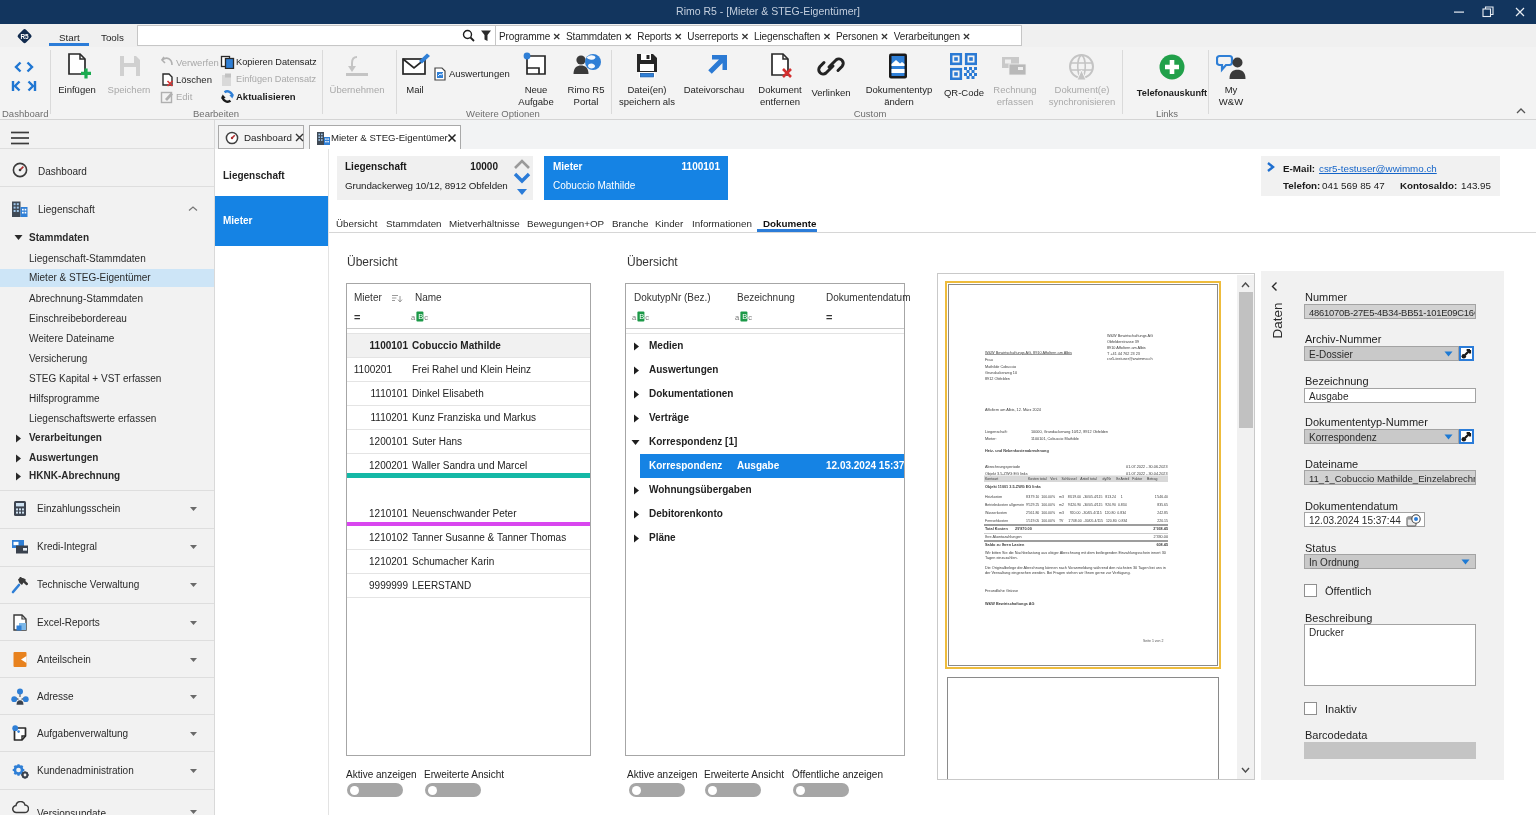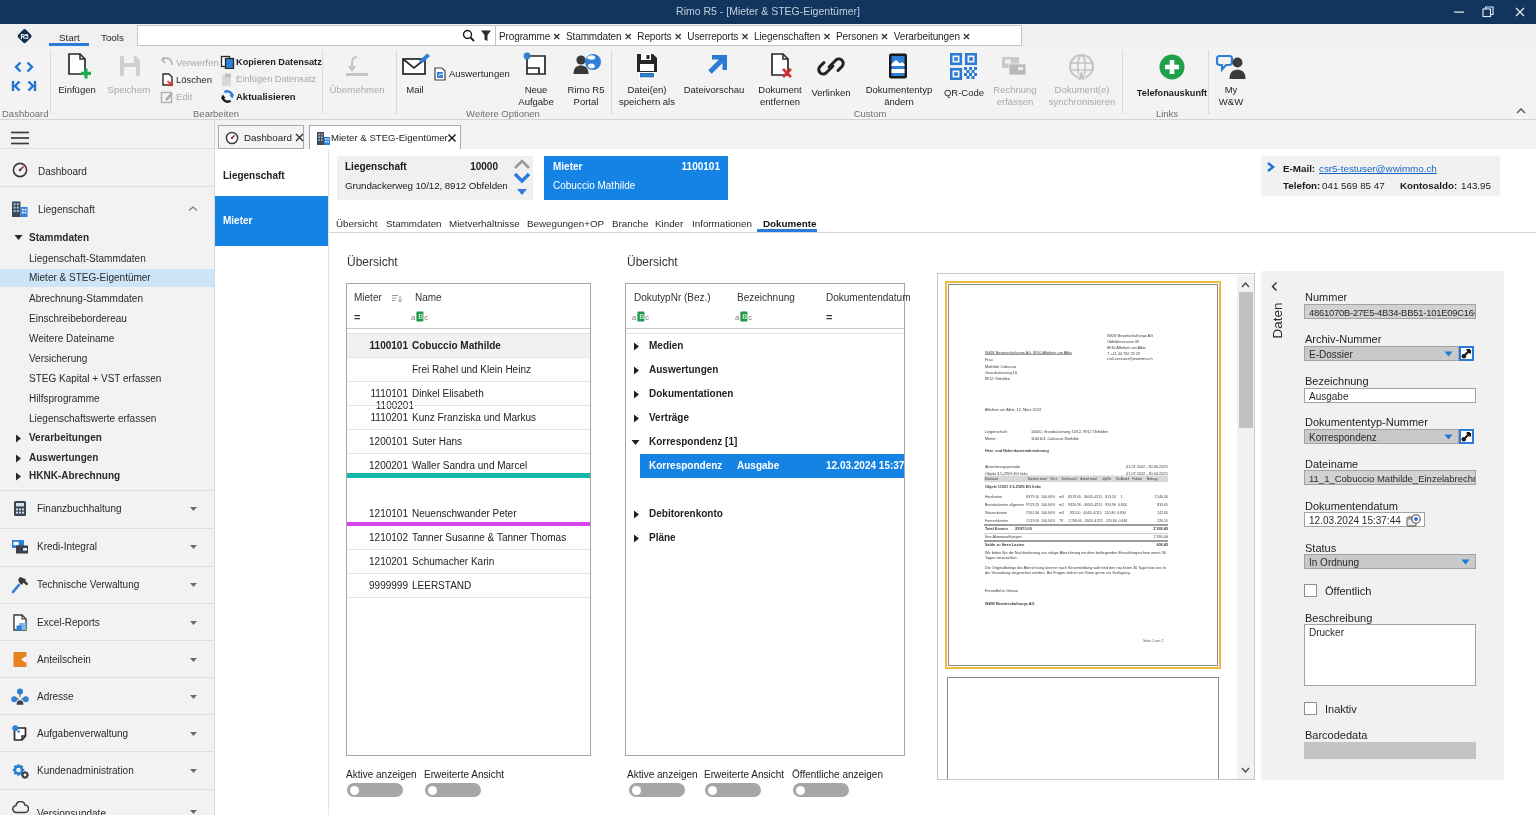--- a/index.html
+++ b/index.html
@@ -133,21 +133,21 @@
   <svg class="abs" style="left:160px;top:43px" width="14" height="14" viewBox="0 0 14 14">
     <rect x="1.5" y="2.5" width="10" height="10" fill="none" stroke="#b0b0b0" stroke-width="1.4"></rect>
     <path d="M5 9 L11 2.5 L13 4.5 L7 11 Z" fill="#b0b0b0"></path>
   </svg>
   <div class="sbtxt gray" style="left:176px;top:44px;">Edit</div>
 
   <svg class="abs" style="left:220px;top:8px" width="15" height="14" viewBox="0 0 15 14">
     <rect x="1.5" y="1.5" width="8" height="10" fill="#fff" stroke="#2a2a2a" stroke-width="1.3"></rect>
     <rect x="5.5" y="3.5" width="8" height="10" fill="#2f7fd6" stroke="#2a2a2a" stroke-width="1.3"></rect>
   </svg>
-  <div class="sbtxt" style="left:236px;top:10px;font-weight:bold;font-size:9.2px;">Kopieren Datensatz</div>
+  <div class="sbtxt" style="left:236px;top:10px;font-weight:normal;font-size:9.2px;">Kopieren Datensatz</div>
   <svg class="abs" style="left:220px;top:26px" width="15" height="14" viewBox="0 0 15 14">
     <rect x="2" y="2" width="9" height="11" fill="#d9d9d9"></rect>
     <rect x="5" y="0.5" width="6" height="4" fill="#c2c2c2"></rect>
   </svg>
   <div class="sbtxt gray" style="left:236px;top:27px;font-size:9.2px;">Einfügen Datensatz</div>
   <svg class="abs" style="left:220px;top:42px" width="15" height="15" viewBox="0 0 15 15">
     <path d="M4.5 3.2 A5 5 0 0 1 12.3 7.5" fill="none" stroke="#2f7fd6" stroke-width="2.4"></path>
     <path d="M13.8 5.2 L12.4 9.4 L9.4 6.2 Z" fill="#2f7fd6"></path>
     <path d="M10.5 11.8 A5 5 0 0 1 2.7 7.5" fill="none" stroke="#1a1a1a" stroke-width="2.4"></path>
     <path d="M1.2 9.8 L2.6 5.6 L5.6 8.8 Z" fill="#1a1a1a"></path>
@@ -400,21 +400,21 @@
     <rect x="4" y="3" width="8" height="3.4" fill="#cfe3f3"></rect>
     <g fill="#cfe3f3">
         <rect x="4" y="8.4" width="2" height="2"></rect>
         <rect x="7" y="8.4" width="2" height="2"></rect>
         <rect x="10" y="8.4" width="2" height="2"></rect>
         <rect x="4" y="11.6" width="2" height="2"></rect>
         <rect x="7" y="11.6" width="2" height="2"></rect>
         <rect x="10" y="11.6" width="2" height="2"></rect>
       </g>
   </svg>
-  <div class="sitem" style="left:37px;top:383px;">Finanzbuchhaltung</div>
+  <div class="sitem" style="left:37px;top:383px;">Einzahlungsschein</div>
   <svg class="scaret" style="left:189px;top:386px" width="9" height="6" viewBox="0 0 9 6">
       <path d="M1 1 L4.5 5 L8 1" fill="#6a6a6a"></path>
     </svg>
   <div class="sline" style="top:408px"></div>
 
   <svg class="abs" style="left:11px;top:419px" width="18" height="15" viewBox="0 0 18 15">
     <rect x="1" y="1" width="12" height="8" fill="#2f7fd6"></rect>
     <rect x="2.5" y="2.8" width="5" height="3.4" fill="#fff"></rect>
     <rect x="5" y="6.5" width="12" height="8" fill="#39414d"></rect>
     <rect x="12" y="9" width="4" height="2.6" fill="#e7eef5"></rect>
@@ -579,21 +579,21 @@
     <text x="7.2" y="8.4" font-size="7.5" fill="#fff" font-family="Liberation Sans">B</text>
     <text x="13.2" y="8.6" font-size="7.5" fill="#777" font-family="Liberation Sans">c</text>
   </svg>
   <div class="abs" style="left:0;top:44px;width:243px;height:1px;background:#c9c9c9;"></div>
   <div class="abs" style="left:0;top:49px;width:243px;height:1px;background:#e3e3e3;"></div>
   <div class="row" style="top:50px;width:243px;height:24px;background:#f1f1f1;border-bottom:1px solid #e4e4e4;font-weight:bold;">
       <span style="position:absolute;right:182px;top:6px;">1100101</span>
       <span style="position:absolute;left:65px;top:6px;">Cobuccio Mathilde</span>
     </div>
   <div class="row" style="top:74px;width:243px;height:24px;border-bottom:1px solid #e4e4e4;">
-      <span style="position:absolute;right:176px;top:6px;margin-top:36px;">1100201</span>
+      <span style="position:absolute;right:198px;top:6px;">1100201</span>
       <span style="position:absolute;left:65px;top:6px;">Frei Rahel und Klein Heinz</span>
     </div>
   <div class="row" style="top:98px;width:243px;height:24px;border-bottom:1px solid #e4e4e4;">
       <span style="position:absolute;right:182px;top:6px;">1110101</span>
       <span style="position:absolute;left:65px;top:6px;">Dinkel Elisabeth</span>
     </div>
   <div class="row" style="top:122px;width:243px;height:24px;border-bottom:1px solid #e4e4e4;">
       <span style="position:absolute;right:182px;top:6px;">1110201</span>
       <span style="position:absolute;left:65px;top:6px;">Kunz Franziska und Markus</span>
     </div>
@@ -669,20 +669,26 @@
   <div class="row" style="top:146px;width:278px;height:24px;font-weight:bold;">
       <svg style="position:absolute;left:5px;top:9px" width="9" height="7" viewBox="0 0 9 7">
         <path d="M0.5 1 L8.5 1 L4.5 6 Z" fill="#1e1e1e"></path>
       </svg>
       <span style="position:absolute;left:23px;top:6px;">Korrespondenz [1]</span>
     </div>
   <div class="row" style="left:14px;top:170px;width:264px;height:24px;background:#1583e4;color:#fff;font-weight:bold;">
       <span style="position:absolute;left:9px;top:6px;">Korrespondenz</span>
       <span style="position:absolute;left:97px;top:6px;">Ausgabe</span>
       <span style="position:absolute;left:186px;top:6px;white-space:nowrap;">12.03.2024 15:37:4</span>
+    </div>
+  <div class="row" style="top:194px;width:278px;height:24px;font-weight:bold;">
+      <svg style="position:absolute;left:7px;top:8px" width="7" height="9" viewBox="0 0 7 9">
+        <path d="M1 0.5 L6 4.5 L1 8.5 Z" fill="#1e1e1e"></path>
+      </svg>
+      <span style="position:absolute;left:23px;top:6px;">Wohnungsübergaben</span>
     </div>
   <div class="row" style="top:242px;width:278px;height:24px;font-weight:bold;">
       <svg style="position:absolute;left:7px;top:8px" width="7" height="9" viewBox="0 0 7 9">
         <path d="M1 0.5 L6 4.5 L1 8.5 Z" fill="#1e1e1e"></path>
       </svg>
       <span style="position:absolute;left:23px;top:6px;">Pläne</span>
     </div>
   <div class="row" style="top:218px;width:278px;height:24px;font-weight:bold;">
       <svg style="position:absolute;left:7px;top:8px" width="7" height="9" viewBox="0 0 7 9">
         <path d="M1 0.5 L6 4.5 L1 8.5 Z" fill="#1e1e1e"></path>

